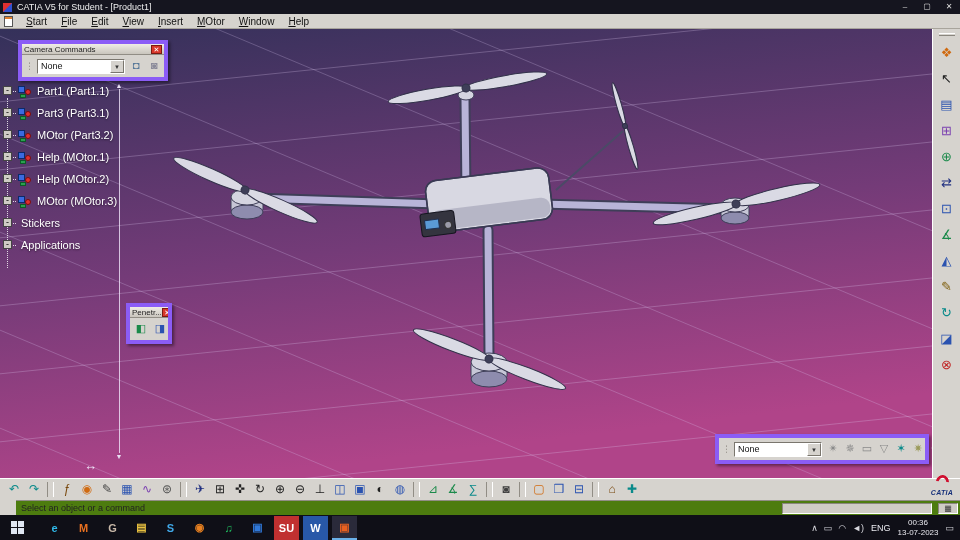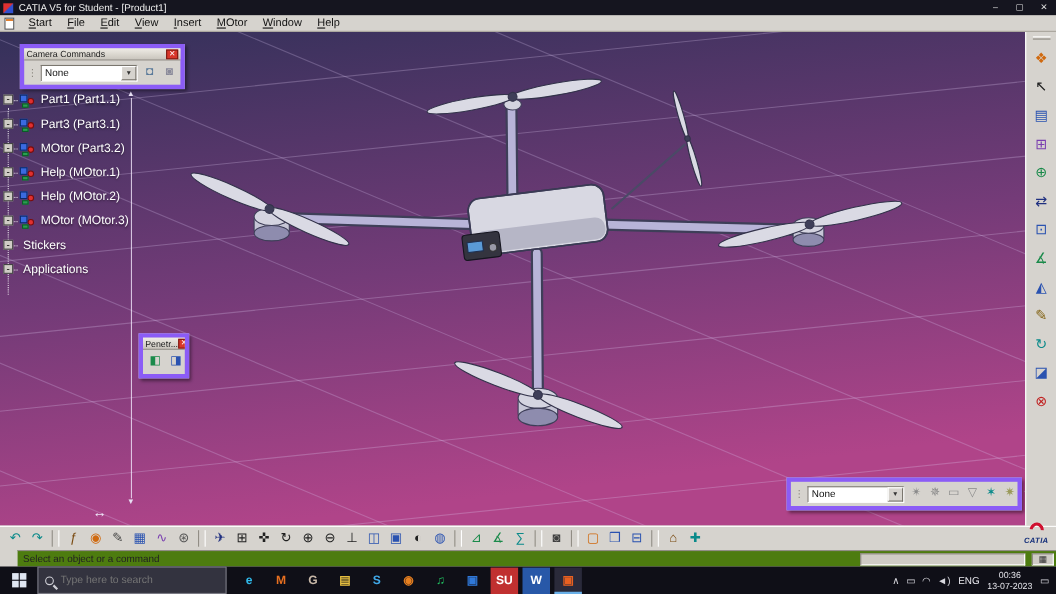--- a/index.html
+++ b/index.html
@@ -409,24 +409,20 @@
 
 <div class="taskbar">
   <span class="start">
     <span class="winlogo">
         <i></i>
         <i></i>
         <i></i>
         <i></i>
       </span>
   </span>
-  <span class="search">
-    <span class="mag"></span>
-    <input placeholder="Type here to search" style="">
-  </span>
   <span class="tasks">
       <span class="task-icon" style="color: rgb(48, 184, 232);">e</span>
       <span class="task-icon" style="color: rgb(232, 112, 32);">M</span>
       <span class="task-icon" style="color: rgb(200, 184, 168);">G</span>
       <span class="task-icon" style="color: rgb(232, 192, 64);">▤</span>
       <span class="task-icon" style="color: rgb(64, 168, 232);">S</span>
       <span class="task-icon" style="color: rgb(232, 128, 32);">◉</span>
       <span class="task-icon" style="color: rgb(32, 192, 96);">♫</span>
       <span class="task-icon" style="color: rgb(48, 120, 216);">▣</span>
       <span class="task-icon" style="color: rgb(255, 255, 255); background: rgb(192, 48, 48);">SU</span>

